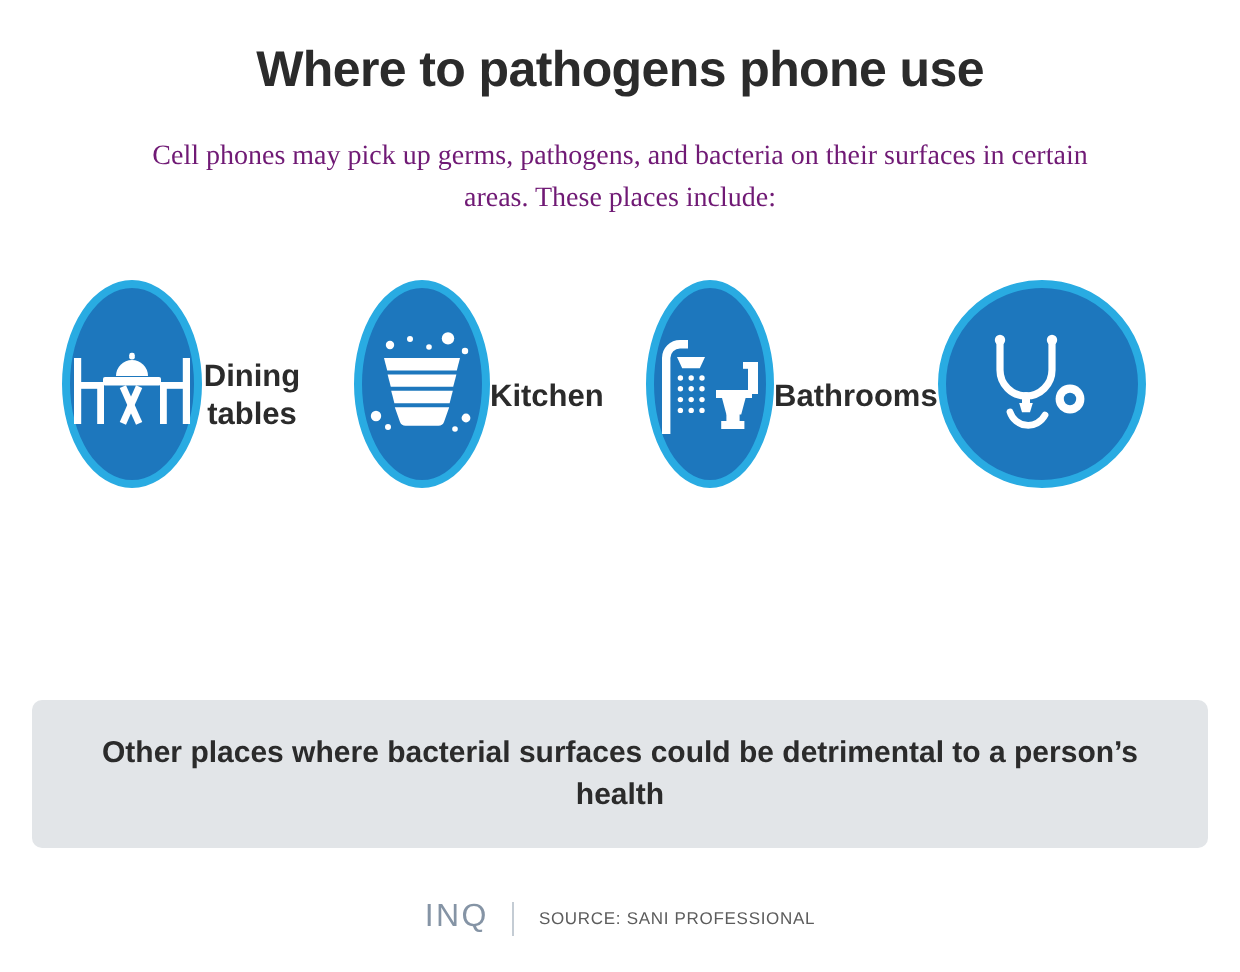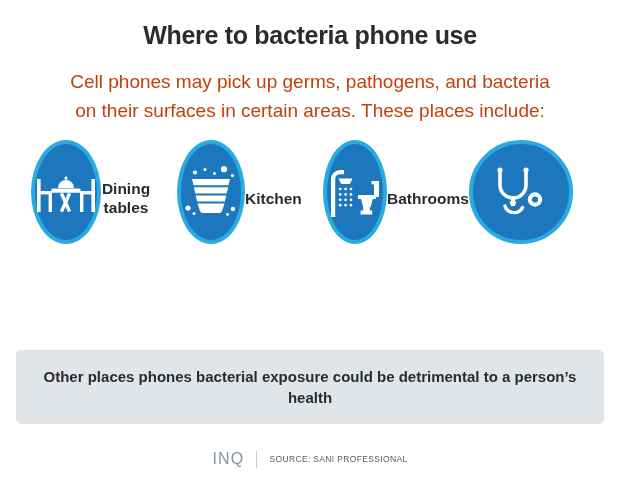--- a/index.html
+++ b/index.html
@@ -36,26 +36,27 @@
     letter-spacing: -0.3px;
     line-height: 1.1;
   }
 
   .subtitle {
     position: absolute;
     top: 68px;
     left: 0;
     width: 620px;
     text-align: center;
-    font-size: 19px;
+    font-size: 14px;
     font-weight: normal;
-    color: #c2410c;
+    color: #701a75;
     line-height: 1.5;
     padding: 0 60px;
     box-sizing: border-box;
+    font-family: Liberation Serif, serif;
   }
 
   
   .icon-row {
     position: absolute;
     top: 140px;
     left: 0;
     width: 620px;
     display: flex;
     justify-content: space-around;
@@ -151,21 +152,21 @@
     color: #5c5c5c;
     letter-spacing: 0.35px;
     text-align: right;
   }
 </style>
 </head>
 <body>
 
 <div class="infographic">
 
-  <div class="title">Where to bacteria phone use</div>
+  <div class="title">Where to pathogens phone use</div>
 
   <div class="subtitle">Cell phones may pick up germs, pathogens, and bacteria on their surfaces in certain areas. These places include:</div>
 
   <div class="icon-row">
 
     <div class="icon-item">
       <div class="circle">
         <span>
           <svg width="62" height="50" viewBox="0 0 62 50" fill="#ffffff" aria-hidden="true">
 
@@ -267,21 +268,21 @@
             <circle cx="43" cy="34.5" r="7.2" fill="#ffffff" stroke="none"></circle>
             <circle cx="43" cy="34.5" r="3.1" fill="#1d77bd" stroke="none"></circle>
           </svg>
         </span>
       </div>
     </div>
 
   </div>
 
   <div class="callout">
-    <div class="callout-text">Other places phones bacterial exposure could be detrimental to a person’s health</div>
+    <div class="callout-text">Other places where bacterial surfaces could be detrimental to a person’s health</div>
   </div>
 
   <div class="footer">
     <div class="brand">INQ</div>
     <div class="footer-divider"></div>
     <div class="source">SOURCE: SANI PROFESSIONAL</div>
   </div>
 
 </div>
 

